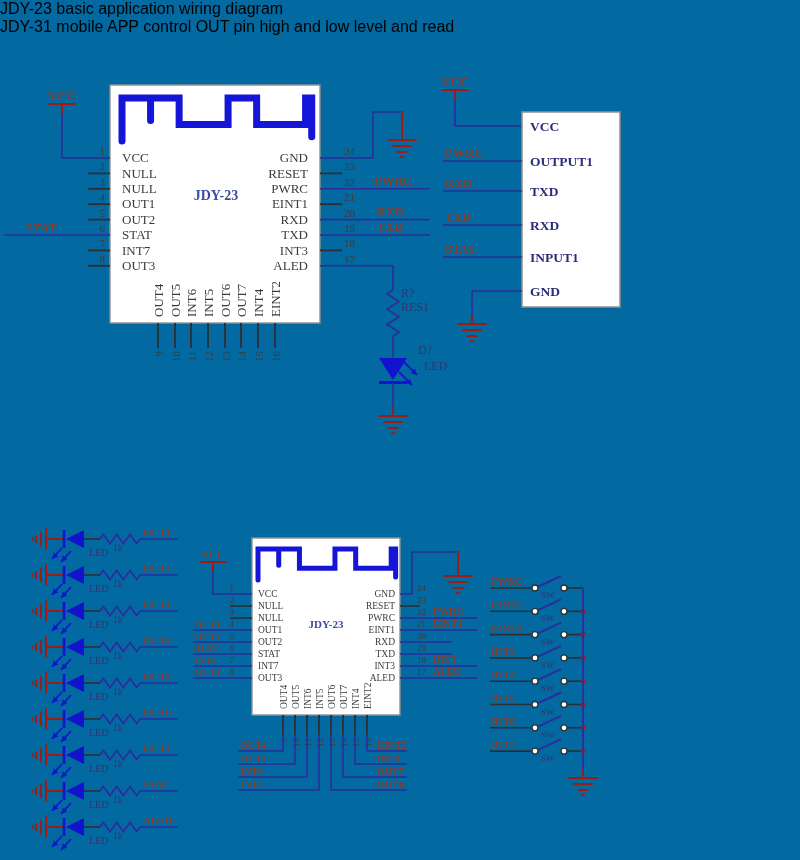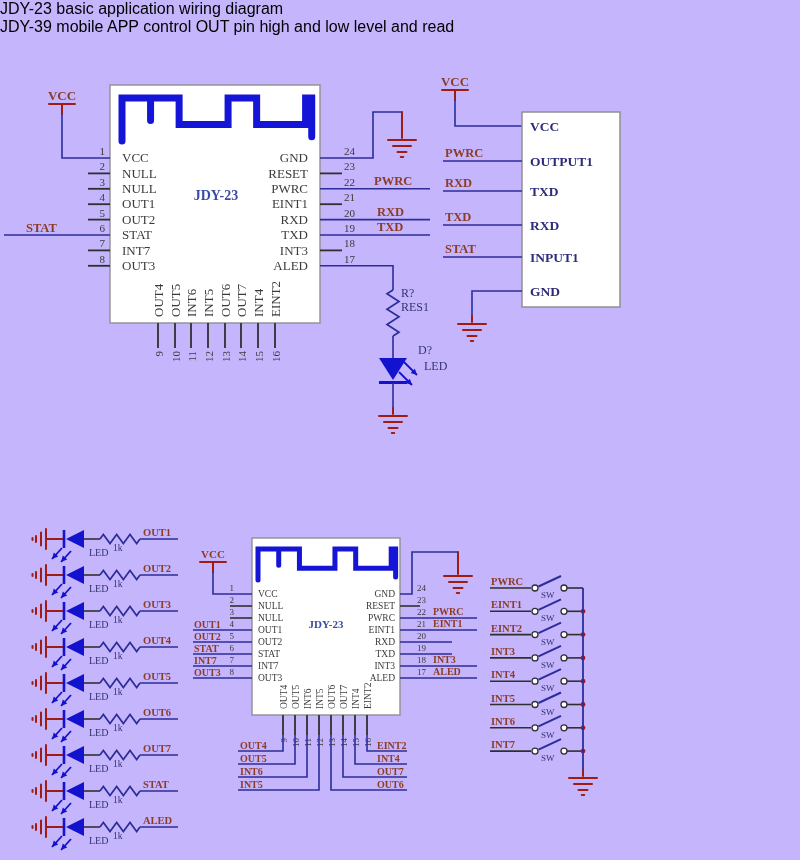--- a/index.html
+++ b/index.html
@@ -1,29 +1,29 @@
 <!DOCTYPE html>
 <html><head>
 <meta charset="utf-8">
 <style>
   html,body{margin:0;padding:0;background:#ffffff;}
-  #page{position:relative;width:800px;height:860px;background:#c4b5fd;overflow:hidden;
+  #page{position:relative;width:800px;height:860px;background:#0369a1;overflow:hidden;
         font-family:"Liberation Sans","DejaVu Sans",sans-serif;}
   #t1{top:6px;} #t2{top:450px;}
   svg{position:absolute;left:0;top:0;}
 </style>
 </head>
 <body>
 
 <div id="page">
   <div id="t1">
     <div class="title-line">JDY-23 basic application wiring diagram</div>
   </div>
   <div id="t2">
-    <div class="title-line">JDY-39 mobile APP control OUT pin high and low level and read</div>
+    <div class="title-line">JDY-31 mobile APP control OUT pin high and low level and read</div>
   </div>
   <svg id="schematic" width="800" height="860" viewBox="0 0 800 860">
       <rect x="110" y="85" width="210" height="238" fill="#fff" stroke="#909090" stroke-width="1.4"></rect>
       <path d="M122,140.92000000000002 L122,98.08 L150.56,98.08 M150.56,98.08 L150.56,120.52 M150.56,98.08 L179.12,98.08 L179.12,124.6 L228.07999999999998,124.6 L228.07999999999998,98.08 L256.64,98.08 L256.64,124.6 L305.6,124.6 L305.6,98.08 L311.72,98.08 L311.72,136.84" fill="none" stroke="#1515d8" stroke-width="7" stroke-linecap="round"></path>
       <text font-size="14" fill="#3a4ba3" text-anchor="middle" font-family="&quot;Liberation Serif&quot;,&quot;DejaVu Serif&quot;,serif" x="216" y="200" font-weight="bold">JDY-23</text>
       <text font-size="11" fill="#3b3b3b" text-anchor="end" font-family="&quot;Liberation Serif&quot;,&quot;DejaVu Serif&quot;,serif" x="105" y="155">1</text>
       <text font-size="13" fill="#3b3b3b" text-anchor="start" font-family="&quot;Liberation Serif&quot;,&quot;DejaVu Serif&quot;,serif" x="122" y="162.2">VCC</text>
       <text font-size="11" fill="#3b3b3b" text-anchor="end" font-family="&quot;Liberation Serif&quot;,&quot;DejaVu Serif&quot;,serif" x="105" y="170.4">2</text>
       <text font-size="13" fill="#3b3b3b" text-anchor="start" font-family="&quot;Liberation Serif&quot;,&quot;DejaVu Serif&quot;,serif" x="122" y="177.6">NULL</text>
       <text font-size="11" fill="#3b3b3b" text-anchor="end" font-family="&quot;Liberation Serif&quot;,&quot;DejaVu Serif&quot;,serif" x="105" y="185.8">3</text>

